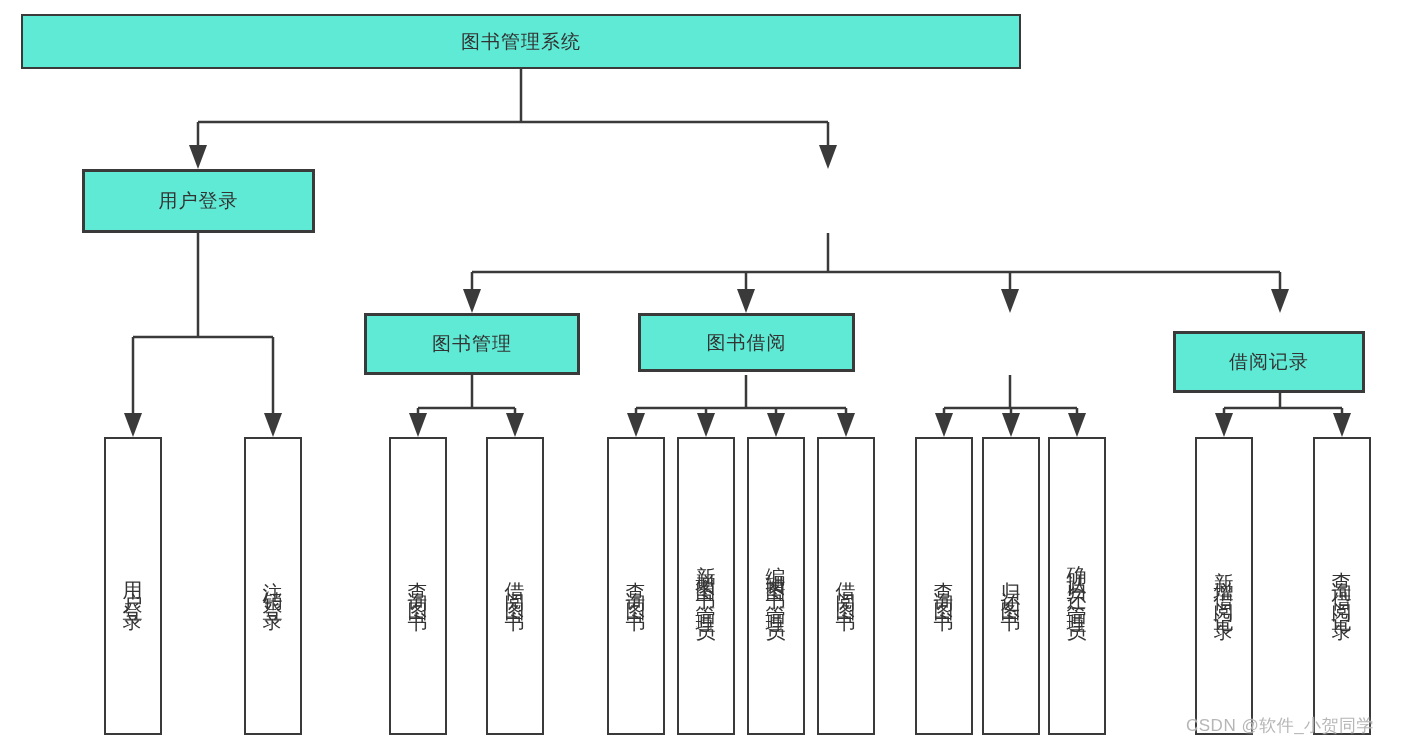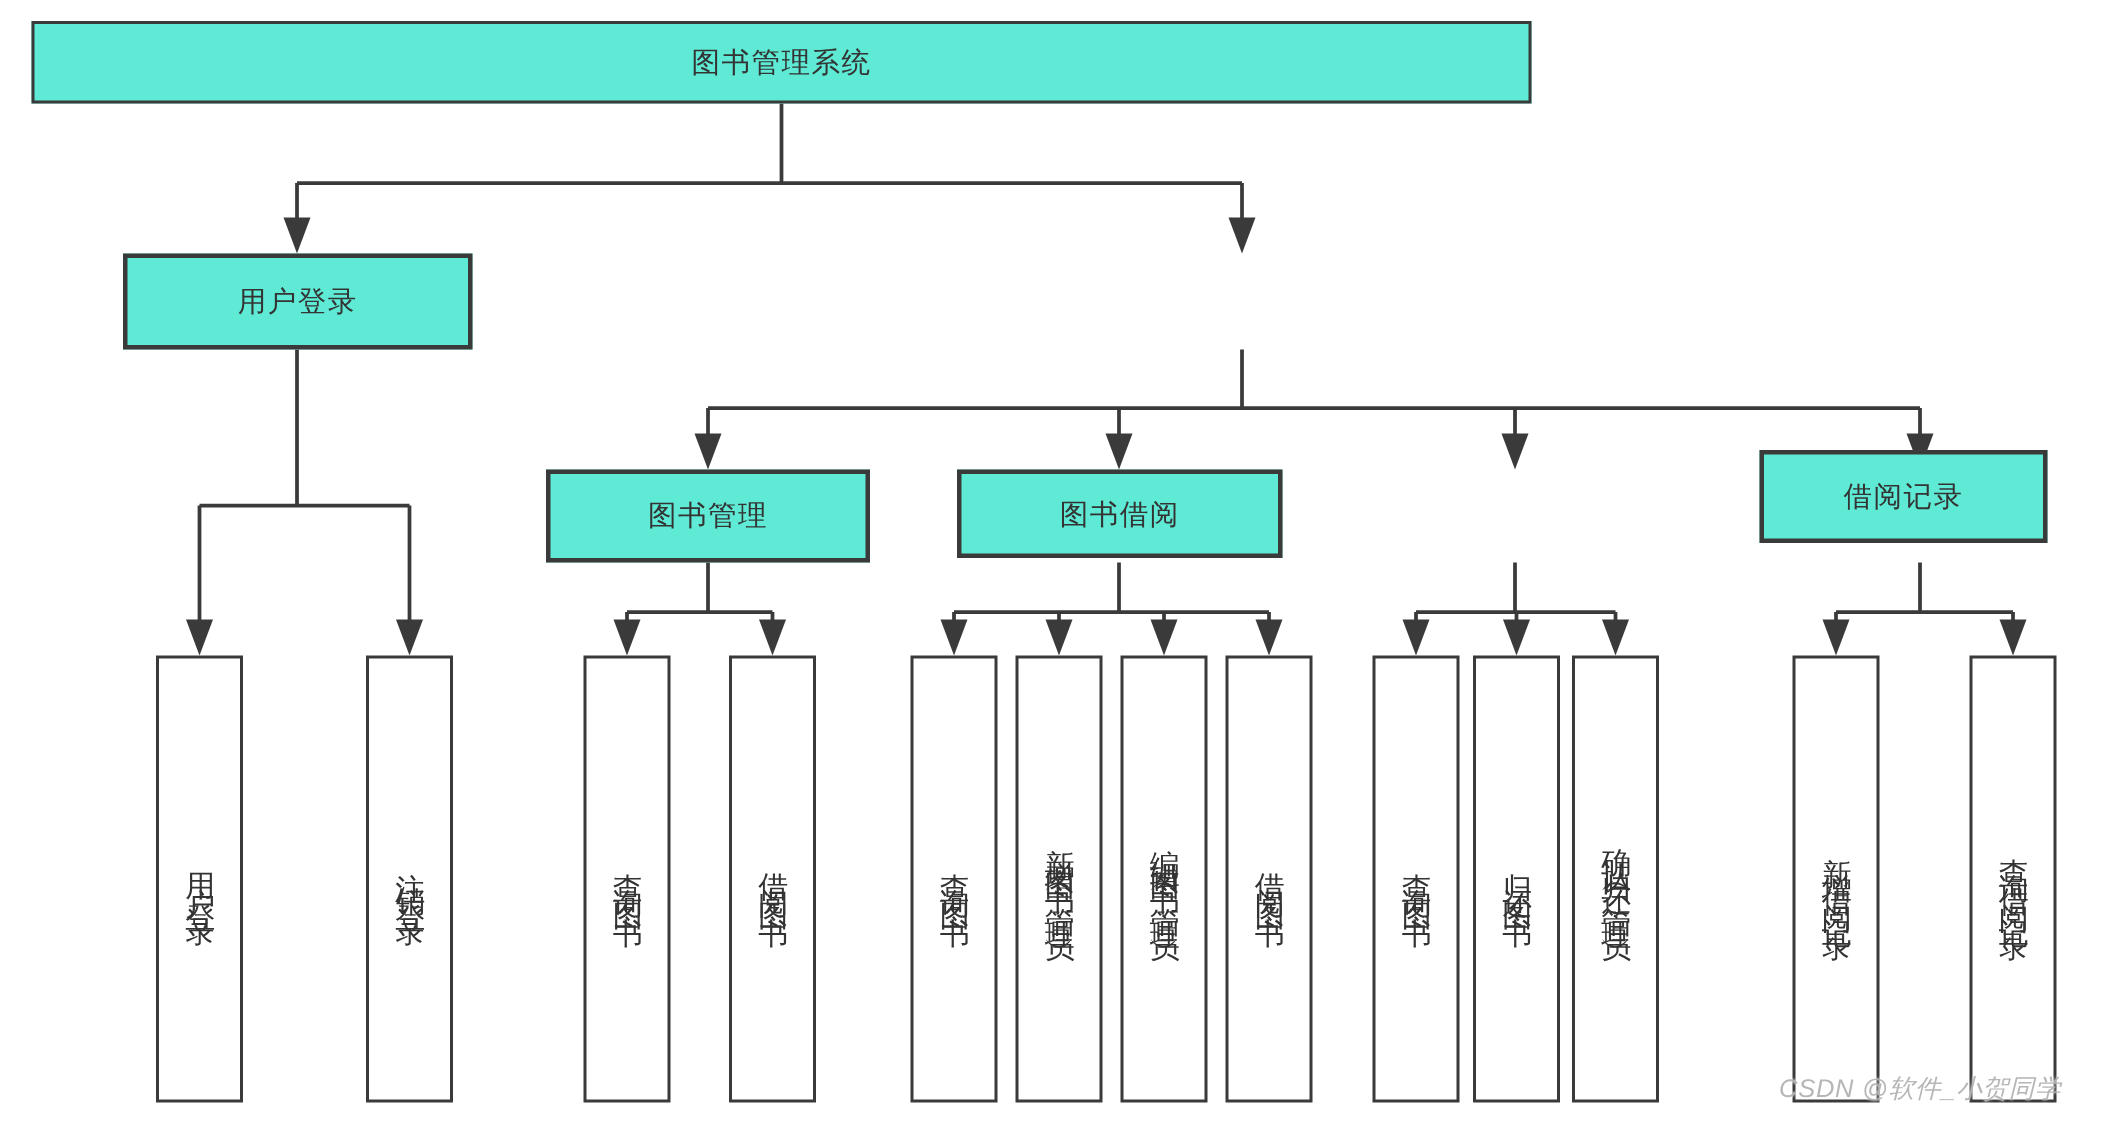--- a/index.html
+++ b/index.html
@@ -54,21 +54,20 @@
   .watermark {
     position: absolute;
     left: 1186px;
     top: 714px;
     font-size: 17px;
     color: rgba(176,176,176,0.92);
     letter-spacing: 0.5px;
     white-space: nowrap;
     z-index: 3;
     text-shadow: 0 0 2px #ffffff;
-    font-style: italic;
   }
 </style>
 </head>
 <body>
 
 <div id="canvas">
 
   <svg id="connectors" width="1405" height="747" viewBox="0 0 1405 747" xmlns="http://www.w3.org/2000/svg">
     <g>
       <line class="line" x1="521" y1="69" x2="521" y2="122"></line>
@@ -137,21 +136,21 @@
       <polygon class="arrowhead" points="1333,413 1351,413 1342,437"></polygon>
     </g>
   </svg>
 
   <div class="hbox root" style="left:21px; top:14px; width:1000px; height:55px;">图书管理系统</div>
 
   <div class="hbox" style="left:82px; top:169px; width:233px; height:64px;">用户登录</div>
 
   <div class="hbox" style="left:364px; top:313px; width:216px; height:62px;">图书管理</div>
   <div class="hbox" style="left:638px; top:313px; width:217px; height:59px;">图书借阅</div>
-  <div class="hbox" style="left:1173px; top:300px; width:192px; height:62px;">借阅记录</div>
+  <div class="hbox" style="left:1173px; top:331px; width:192px; height:62px;">借阅记录</div>
 
   <div class="vbox" style="left:104px; top:437px; width:58px; height:298px;">用户登录</div>
   <div class="vbox" style="left:244px; top:437px; width:58px; height:298px;">注销登录</div>
 
   <div class="vbox" style="left:389px; top:437px; width:58px; height:298px;">查询图书</div>
   <div class="vbox" style="left:486px; top:437px; width:58px; height:298px;">借阅图书</div>
 
   <div class="vbox" style="left:607px; top:437px; width:58px; height:298px;">查询图书</div>
   <div class="vbox" style="left:677px; top:437px; width:58px; height:298px; letter-spacing:8px; padding:6px 0;">新增图书（管理员）</div>
   <div class="vbox" style="left:747px; top:437px; width:58px; height:298px; letter-spacing:8px; padding:6px 0;">编辑图书（管理员）</div>

